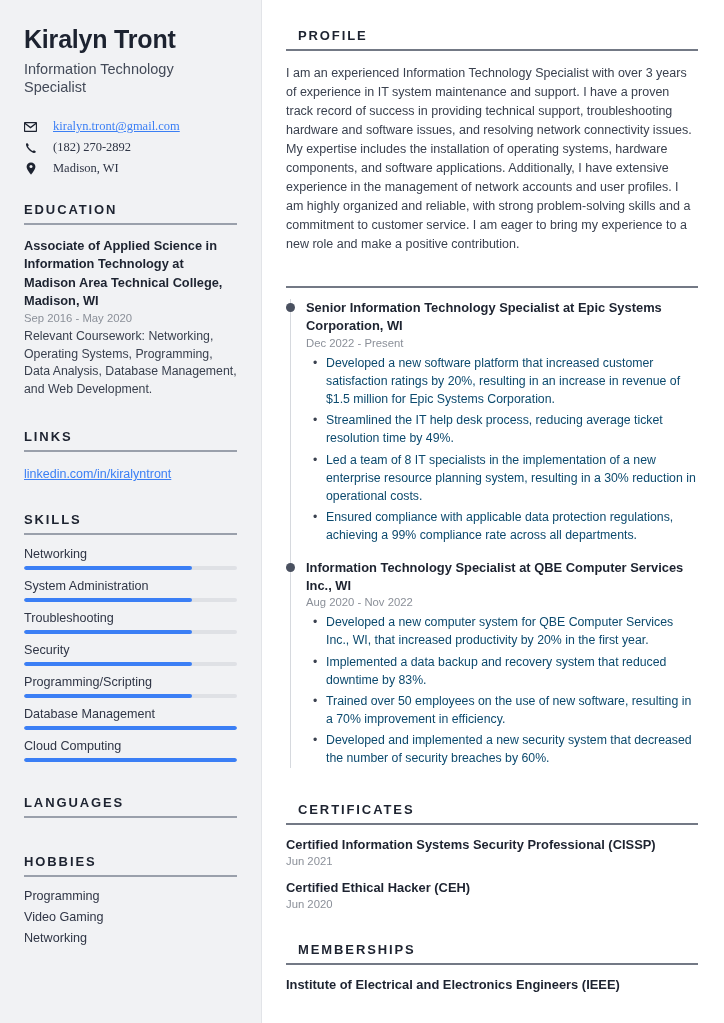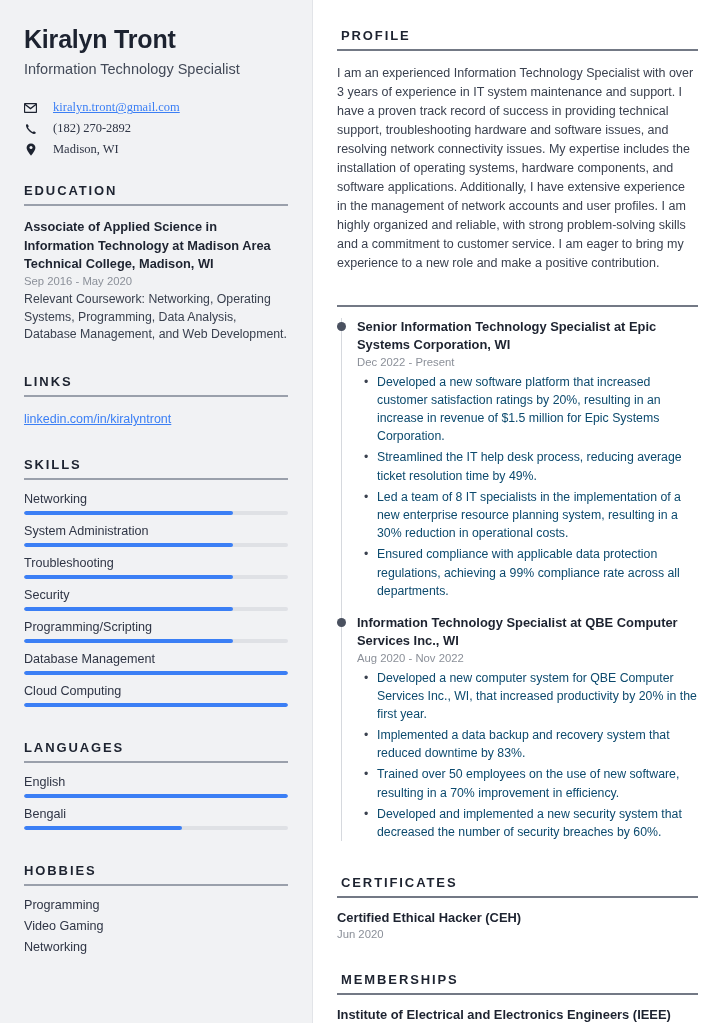--- a/index.html
+++ b/index.html
@@ -16,21 +16,21 @@
   }
   .page {
     display: flex;
     width: 724px;
     height: 1023px;
     background: #ffffff;
   }
 
   
   .sidebar {
-    width: 313px;
+    width: 262px;
     box-sizing: border-box;
     background: #f1f2f4;
     border-right: 1px solid #e2e4e8;
     padding: 26px 24px 0 24px;
   }
   .name {
     font-size: 25px;
     font-weight: bold;
     letter-spacing: -0.2px;
     color: #1d2330;
@@ -130,21 +130,21 @@
     flex: 1;
     box-sizing: border-box;
     padding: 28px 26px 0 24px;
     background: #ffffff;
   }
   .main-heading {
     font-size: 13px;
     font-weight: bold;
     letter-spacing: 1.9px;
     color: #1d2330;
-    margin: 0 0 6px 4px;
+    margin: 0 0 6px 12px;
   }
   .main-rule {
     height: 2px;
     background: #737985;
     margin-bottom: 11px;
   }
   .profile-text {
     font-size: 12.5px;
     line-height: 1.52;
     color: #3a414f;
@@ -318,34 +318,20 @@
         <div class="bar-track">
             <div class="bar-fill" style="width: 100%;"></div>
           </div>
       </div>
     </div>
 
     <div class="section-gap-sm"></div>
 
     <h2 class="side-heading">LANGUAGES</h2>
     <div class="side-rule"></div>
-    <div>
-      <div class="skill-row">
-        <div class="skill-label">English</div>
-        <div class="bar-track">
-            <div class="bar-fill" style="width: 100%;"></div>
-          </div>
-      </div>
-      <div class="skill-row">
-        <div class="skill-label">Bengali</div>
-        <div class="bar-track">
-            <div class="bar-fill" style="width: 60%;"></div>
-          </div>
-      </div>
-    </div>
 
     <div class="section-gap-sm"></div>
 
     <h2 class="side-heading">HOBBIES</h2>
     <div class="side-rule"></div>
     <div>
       <div class="hobby-item">Programming</div>
       <div class="hobby-item">Video Gaming</div>
       <div class="hobby-item">Networking</div>
     </div>
@@ -385,20 +371,24 @@
         </ul>
       </div>
 
     </div>
 
     <div class="section-gap-sm"></div>
 
     <h2 class="main-heading">CERTIFICATES</h2>
     <div class="main-rule"></div>
     <div class="entry">
+      <div class="entry-title">Certified Information Systems Security Professional (CISSP)</div>
+      <div class="entry-date">Jun 2021</div>
+    </div>
+    <div class="entry">
       <div class="entry-title">Certified Ethical Hacker (CEH)</div>
       <div class="entry-date">Jun 2020</div>
     </div>
 
     <div class="section-gap-sm"></div>
 
     <h2 class="main-heading">MEMBERSHIPS</h2>
     <div class="main-rule"></div>
     <div class="entry">
       <div class="entry-title">Institute of Electrical and Electronics Engineers (IEEE)</div>

